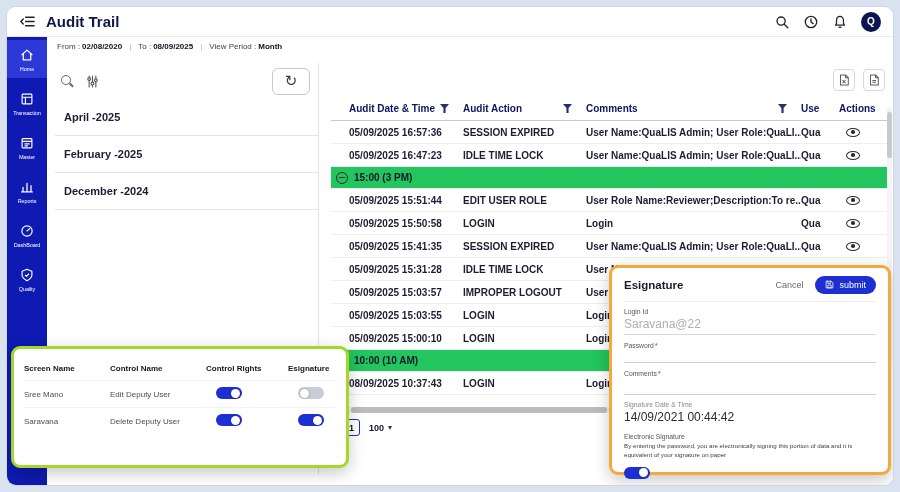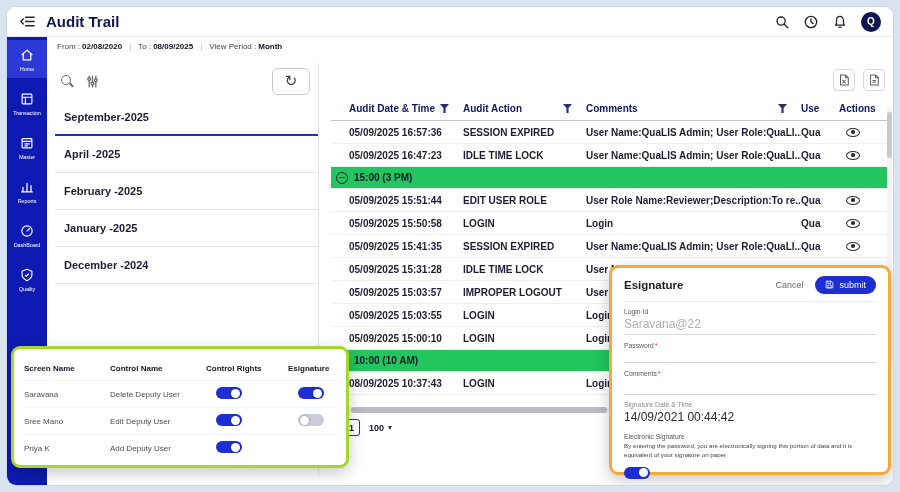--- a/index.html
+++ b/index.html
@@ -252,31 +252,25 @@
               <path d="M5 2.5 V15.5 M9 2.5 V15.5 M13 2.5 V15.5"></path>
               <circle cx="5" cy="6" r="1.7"></circle>
               <circle cx="9" cy="11.5" r="1.7"></circle>
               <circle cx="13" cy="7.5" r="1.7"></circle>
             </svg>
         </span>
         <button class="refresh-btn">
             <span>↻</span>
           </button>
       </div>
-      <div class="month-item selected">
-          <span>September-2025</span>
-        </div>
       <div class="month-item">
           <span>April -2025</span>
         </div>
       <div class="month-item">
           <span>February -2025</span>
-        </div>
-      <div class="month-item">
-          <span>January -2025</span>
         </div>
       <div class="month-item">
           <span>December -2024</span>
         </div>
     </section>
 
     <section class="table-area">
       <div class="export-row">
         <span class="exp-btn">
           <svg width="14" height="14" viewBox="0 0 18 18" fill="none" stroke="#5a5a64" stroke-width="1.3" stroke-linejoin="round">
@@ -448,36 +442,30 @@
   </main>
 
   <div class="rights-popup">
     <div class="rp-head">
       <span>Screen Name</span>
       <span>Control Name</span>
       <span>Control Rights</span>
       <span>Esignature</span>
     </div>
     <div class="rp-row">
+      <span>Sree Mano</span>
+      <span>Edit Deputy User</span>
+      <span><span class="toggle on"></span></span>
+      <span><span class="toggle off"></span></span>
+    </div>
+    <div class="rp-row">
       <span>Saravana</span>
       <span>Delete Deputy User</span>
       <span><span class="toggle on"></span></span>
       <span><span class="toggle on"></span></span>
-    </div>
-    <div class="rp-row">
-      <span>Sree Mano</span>
-      <span>Edit Deputy User</span>
-      <span><span class="toggle on"></span></span>
-      <span><span class="toggle off"></span></span>
-    </div>
-    <div class="rp-row">
-      <span>Priya K</span>
-      <span>Add Deputy User</span>
-      <span><span class="toggle on"></span></span>
-      <span><span class="toggle none"></span></span>
     </div>
   </div>
 
   <div class="esign-popup">
     <div class="ep-head">
       <span class="ep-title">Esignature</span>
       <span class="ep-cancel">Cancel</span>
       <button class="ep-submit">
         <span>
           <svg width="9" height="9" viewBox="0 0 16 16" fill="none" stroke="#fff" stroke-width="1.4" stroke-linejoin="round">

